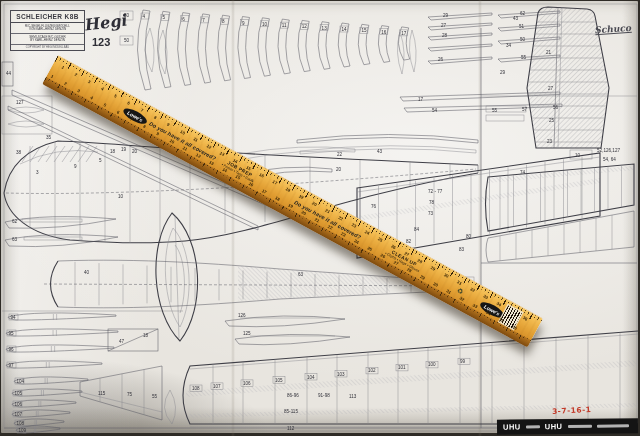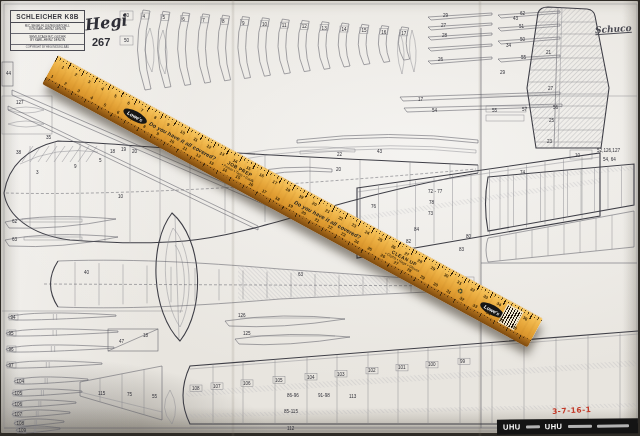--- a/index.html
+++ b/index.html
@@ -466,21 +466,21 @@
       <span>VON KARL-HEINZ DENZIN</span>
     </div>
     <div class="tb-sub">
       <span>SEMI-SCALE R/C-GLIDER</span><br>
       <span>BY KARL-HEINZ DENZIN</span>
     </div>
     <div id="tb-copy">COPYRIGHT BY HEGI MODELLBAU</div>
   </div>
 
   <div id="hegi-logo">Hegi</div>
-  <div id="plan-number">267</div>
+  <div id="plan-number">123</div>
   <div id="schuco-logo">Schuco</div>
 
   <div id="ruler">
     <div id="r-face">
       <div class="rtick"></div>
       <div id="r-nums-top">
           <span class="rn" style="left:9px">1</span>
           <span class="rn" style="left:24px">2</span>
           <span class="rn" style="left:39px">3</span>
           <span class="rn" style="left:54px">4</span>

